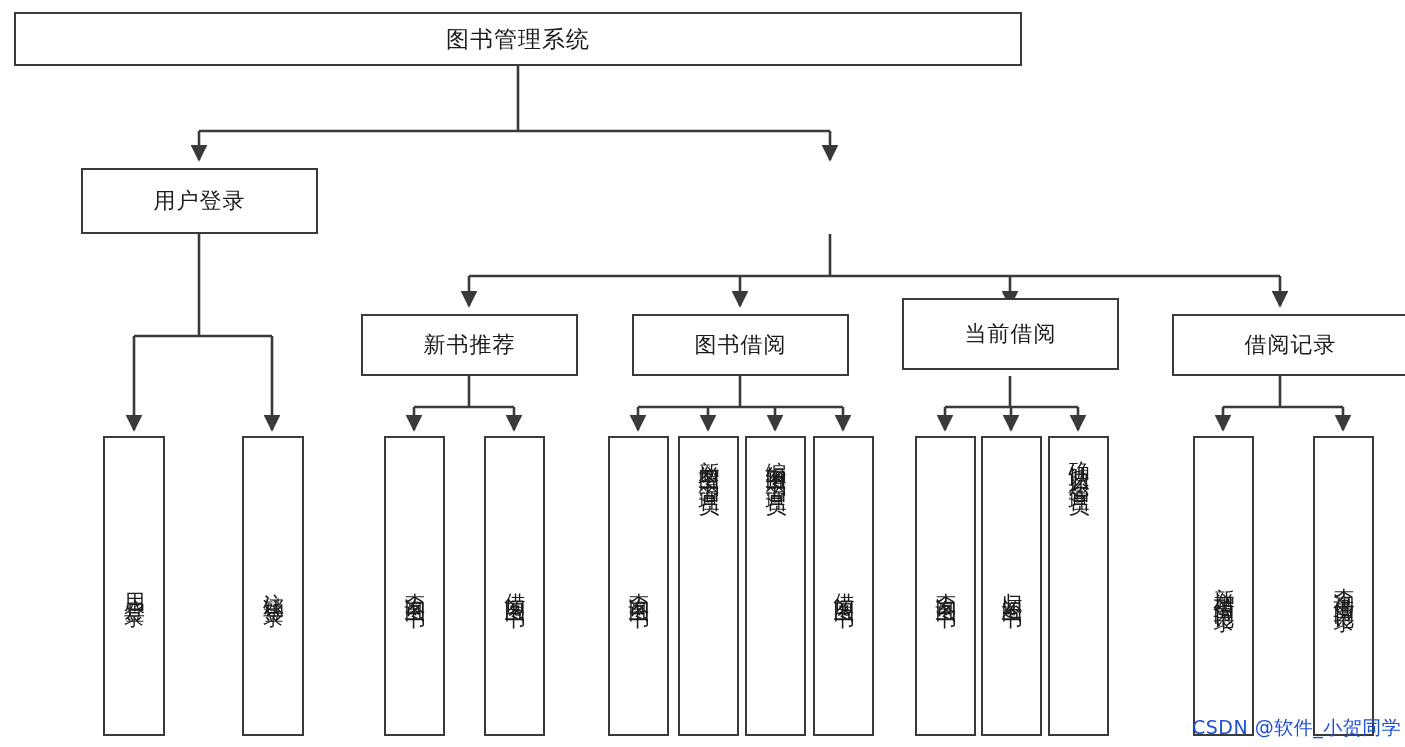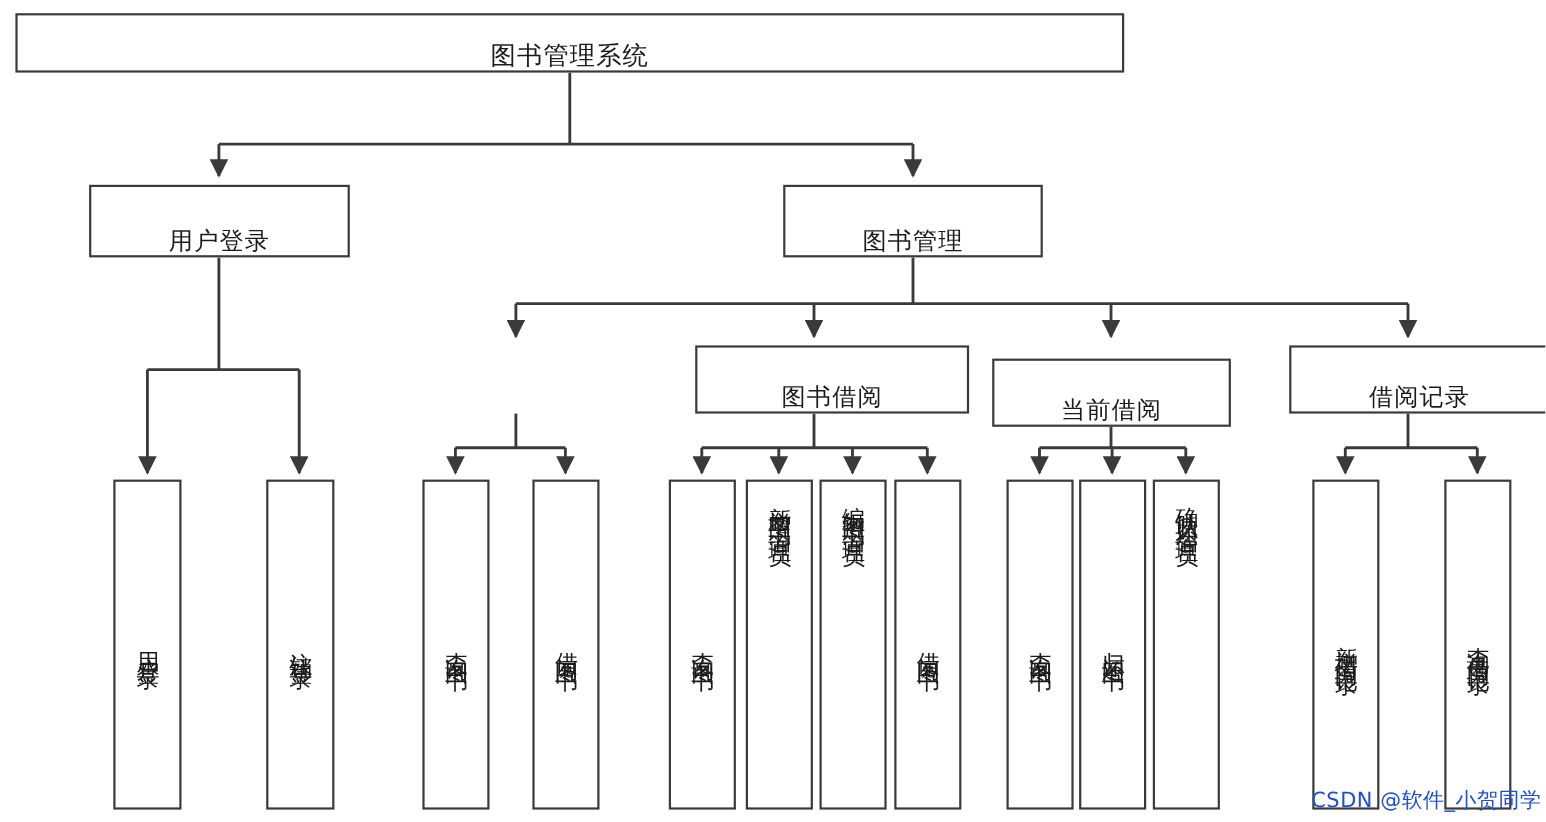--- a/index.html
+++ b/index.html
@@ -20,21 +20,21 @@
     left:0;top:0;
     width:1405px;height:747px;
     pointer-events:none;
   }
   .node{
     position:absolute;
     box-sizing:border-box;
     background:#ffffff;
     border:2px solid #3a3a3a;
     display:flex;
-    align-items:flex-end;
+    align-items:center;
     justify-content:center;
     color:#1b1b1b;
     z-index:2;
   }
   .node-label{
     display:block;
     text-align:center;
     letter-spacing:1px;
     line-height:1.15;
     white-space:nowrap;
@@ -132,28 +132,28 @@
     </g>
   </svg>
 
   <div class="node h root" style="left:14px;top:12px;width:1008px;height:54px;">
     <span class="node-label">图书管理系统</span>
   </div>
 
   <div class="node h" style="left:81px;top:168px;width:237px;height:66px;">
     <span class="node-label">用户登录</span>
   </div>
-  <div class="node h" style="left:712px;top:168px;width:236px;height:66px;">
-    <span class="node-label">图书管理</span>
-  </div>
-
-  <div class="node h" style="left:632px;top:314px;width:249px;height:62px;">
+
+  <div class="node h" style="left:361px;top:314px;width:217px;height:62px;">
+    <span class="node-label">新书推荐</span>
+  </div>
+  <div class="node h" style="left:632px;top:314px;width:217px;height:62px;">
     <span class="node-label">图书借阅</span>
   </div>
-  <div class="node h" style="left:902px;top:326px;width:217px;height:62px;">
+  <div class="node h" style="left:902px;top:298px;width:217px;height:72px;">
     <span class="node-label">当前借阅</span>
   </div>
   <div class="node h" style="left:1172px;top:314px;width:237px;height:62px;">
     <span class="node-label">借阅记录</span>
   </div>
 
   <div class="node v" style="left:103px;top:436px;width:62px;height:300px;">
     <span class="node-label">用户登录</span>
   </div>
   <div class="node v" style="left:242px;top:436px;width:62px;height:300px;">

